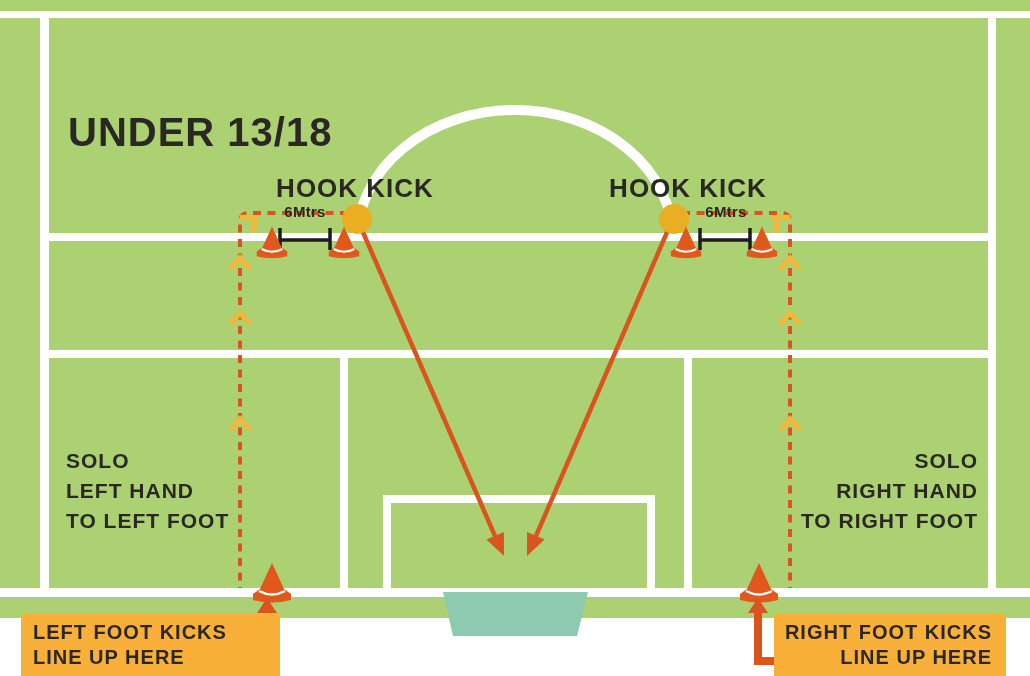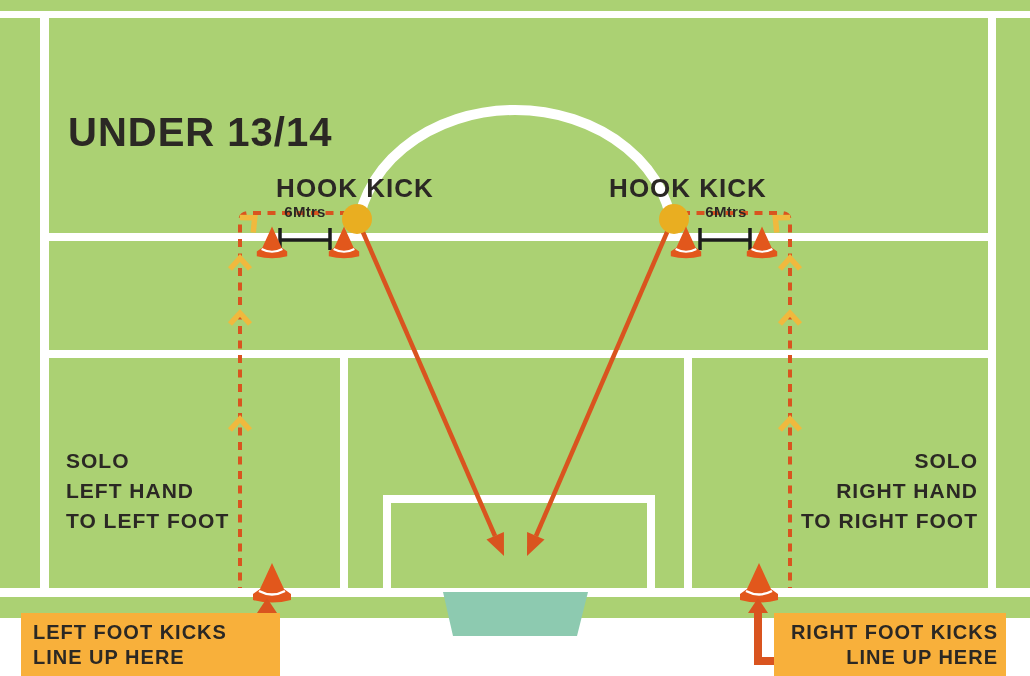--- a/index.html
+++ b/index.html
@@ -22,21 +22,21 @@
   .mtrs.r{left:726px;}
   .solo{top:446px;font-size:21px;line-height:30px;letter-spacing:1px;white-space:pre-line;}
   .solo.l{left:66px;text-align:left;}
   .solo.r{right:52px;text-align:right;}
   .lineup{
     top:613px;height:63px;background:var(--label_bg,#f8b03b);
     display:flex;align-items:center;box-sizing:border-box;
     font-size:20px;line-height:25px;letter-spacing:1px;white-space:pre-line;
   }
   .lineup.l{left:21px;width:259px;padding-left:12px;text-align:left;}
-  .lineup.r{left:774px;width:232px;padding-right:8px;justify-content:flex-end;text-align:right;}
+  .lineup.r{left:774px;width:232px;padding-right:14px;justify-content:flex-end;text-align:right;}
 
   
   .grass{fill:var(--field_green,#abd173);}
   .wline{fill:var(--line_white,#ffffff);}
   .warc{stroke:var(--line_white,#ffffff);stroke-width:10;fill:none;}
   .goalnet{fill:var(--goal_teal,#8dcab0);}
   .dashpath{stroke:var(--orange,#d9541f);stroke-width:4;fill:none;stroke-dasharray:8 6.5;}
   .traj{stroke:var(--orange,#d9541f);stroke-width:4.5;fill:none;}
   .ohead{fill:var(--orange,#d9541f);}
   .lARROW,.larrow{stroke:var(--orange,#d9541f);stroke-width:8;fill:none;}
@@ -125,21 +125,21 @@
     <g>
       <path class="larrow" d="M222,661 L267,661 L267,610"></path>
       <polygon class="ohead" points="267,598 257,613 277,613"></polygon>
     </g>
     <g>
       <path class="larrow" d="M810,661 L758,661 L758,610"></path>
       <polygon class="ohead" points="758,598 748,613 768,613"></polygon>
     </g>
   </svg>
 
-  <div class="ovl title">UNDER 13/14</div>
+  <div class="ovl title">UNDER 13/18</div>
   <div class="ovl hook l">HOOK KICK</div>
   <div class="ovl hook r">HOOK KICK</div>
   <div class="ovl mtrs l">6Mtrs</div>
   <div class="ovl mtrs r">6Mtrs</div>
   <div class="ovl solo l">SOLO
 LEFT HAND
 TO LEFT FOOT</div>
   <div class="ovl solo r">SOLO
 RIGHT HAND
 TO RIGHT FOOT</div>

